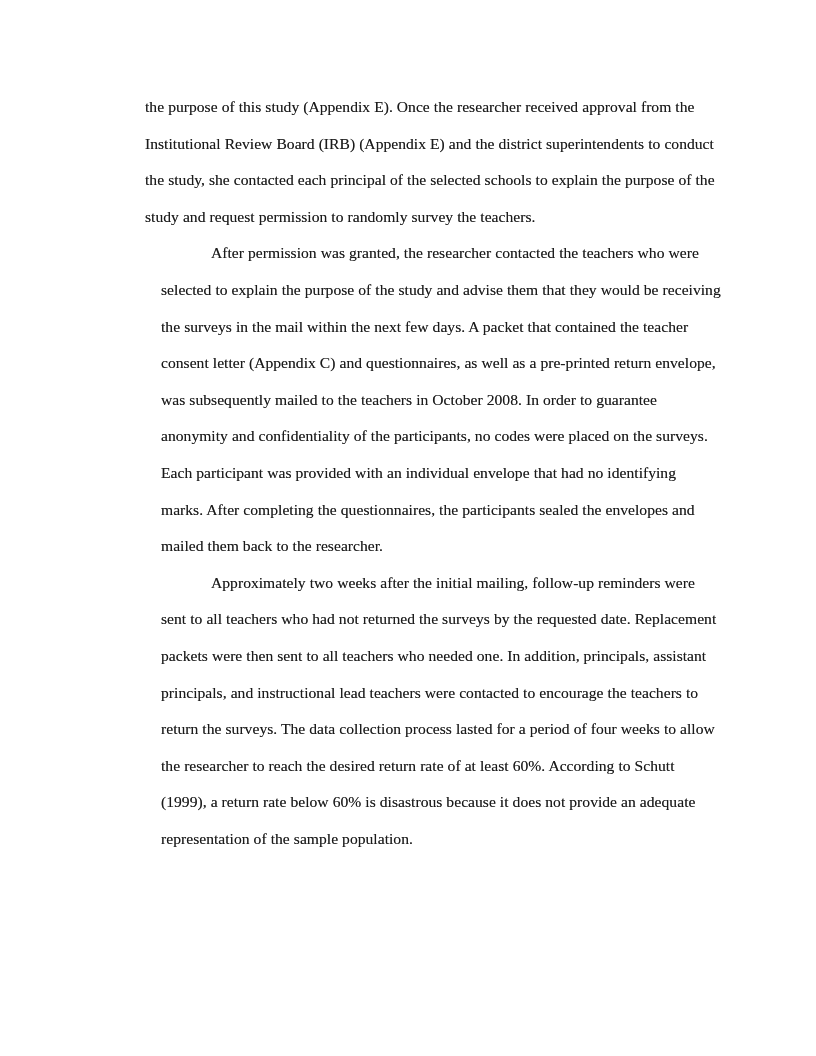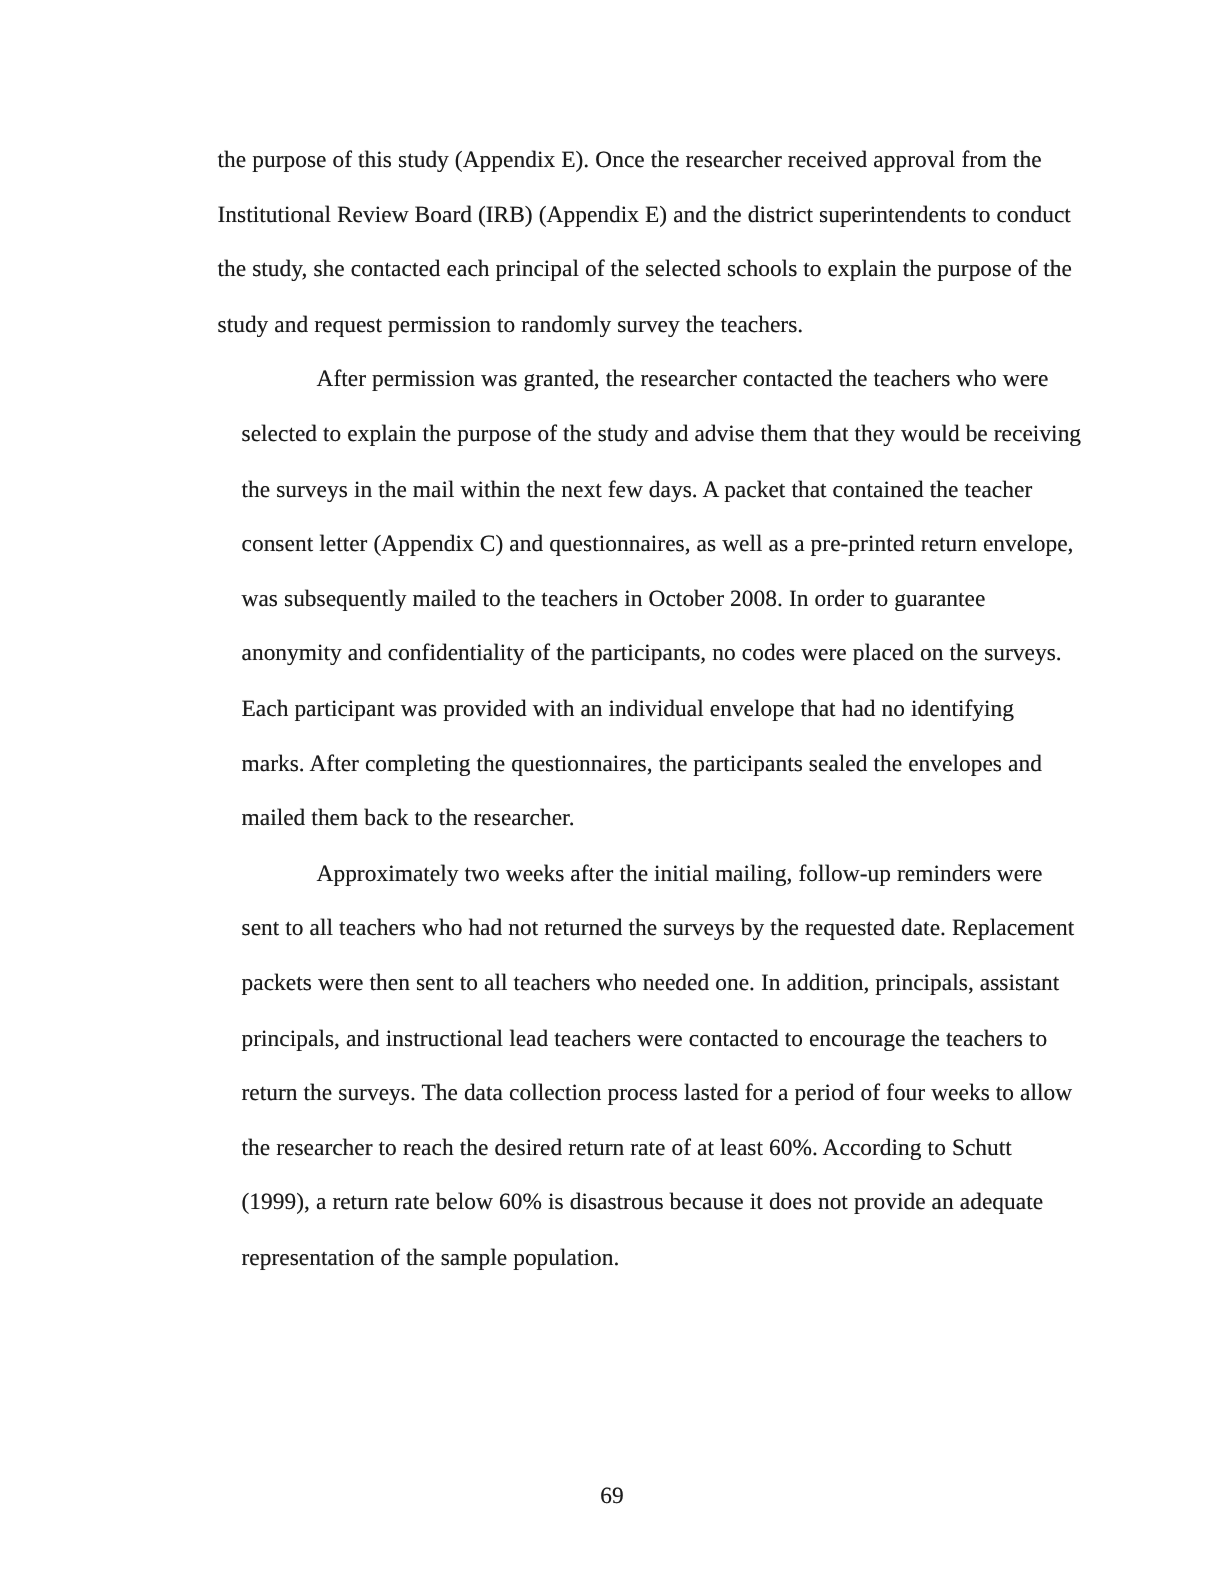--- a/index.html
+++ b/index.html
@@ -64,15 +64,14 @@
   <div class="text-column">
 
     <p class="para">the purpose of this study (Appendix E). Once the researcher received approval from the Institutional Review Board (IRB) (Appendix E) and the district superintendents to conduct the study, she contacted each principal of the selected schools to explain the purpose of the study and request permission to randomly survey the teachers.</p>
 
     <p class="para indent">After permission was granted, the researcher contacted the teachers who were selected to explain the purpose of the study and advise them that they would be receiving the surveys in the mail within the next few days. A packet that contained the teacher consent letter (Appendix C) and questionnaires, as well as a pre-printed return envelope, was subsequently mailed to the teachers in October 2008. In order to guarantee anonymity and confidentiality of the participants, no codes were placed on the surveys. Each participant was provided with an individual envelope that had no identifying marks. After completing the questionnaires, the participants sealed the envelopes and mailed them back to the researcher.</p>
 
     <p class="para indent">Approximately two weeks after the initial mailing, follow-up reminders were sent to all teachers who had not returned the surveys by the requested date. Replacement packets were then sent to all teachers who needed one. In addition, principals, assistant principals, and instructional lead teachers were contacted to encourage the teachers to return the surveys. The data collection process lasted for a period of four weeks to allow the researcher to reach the desired return rate of at least 60%. According to Schutt (1999), a return rate below 60% is disastrous because it does not provide an adequate representation of the sample population.</p>
 
   </div>
 
-  <div class="page-number">69</div>
 
 </div>
 
 </body></html>

